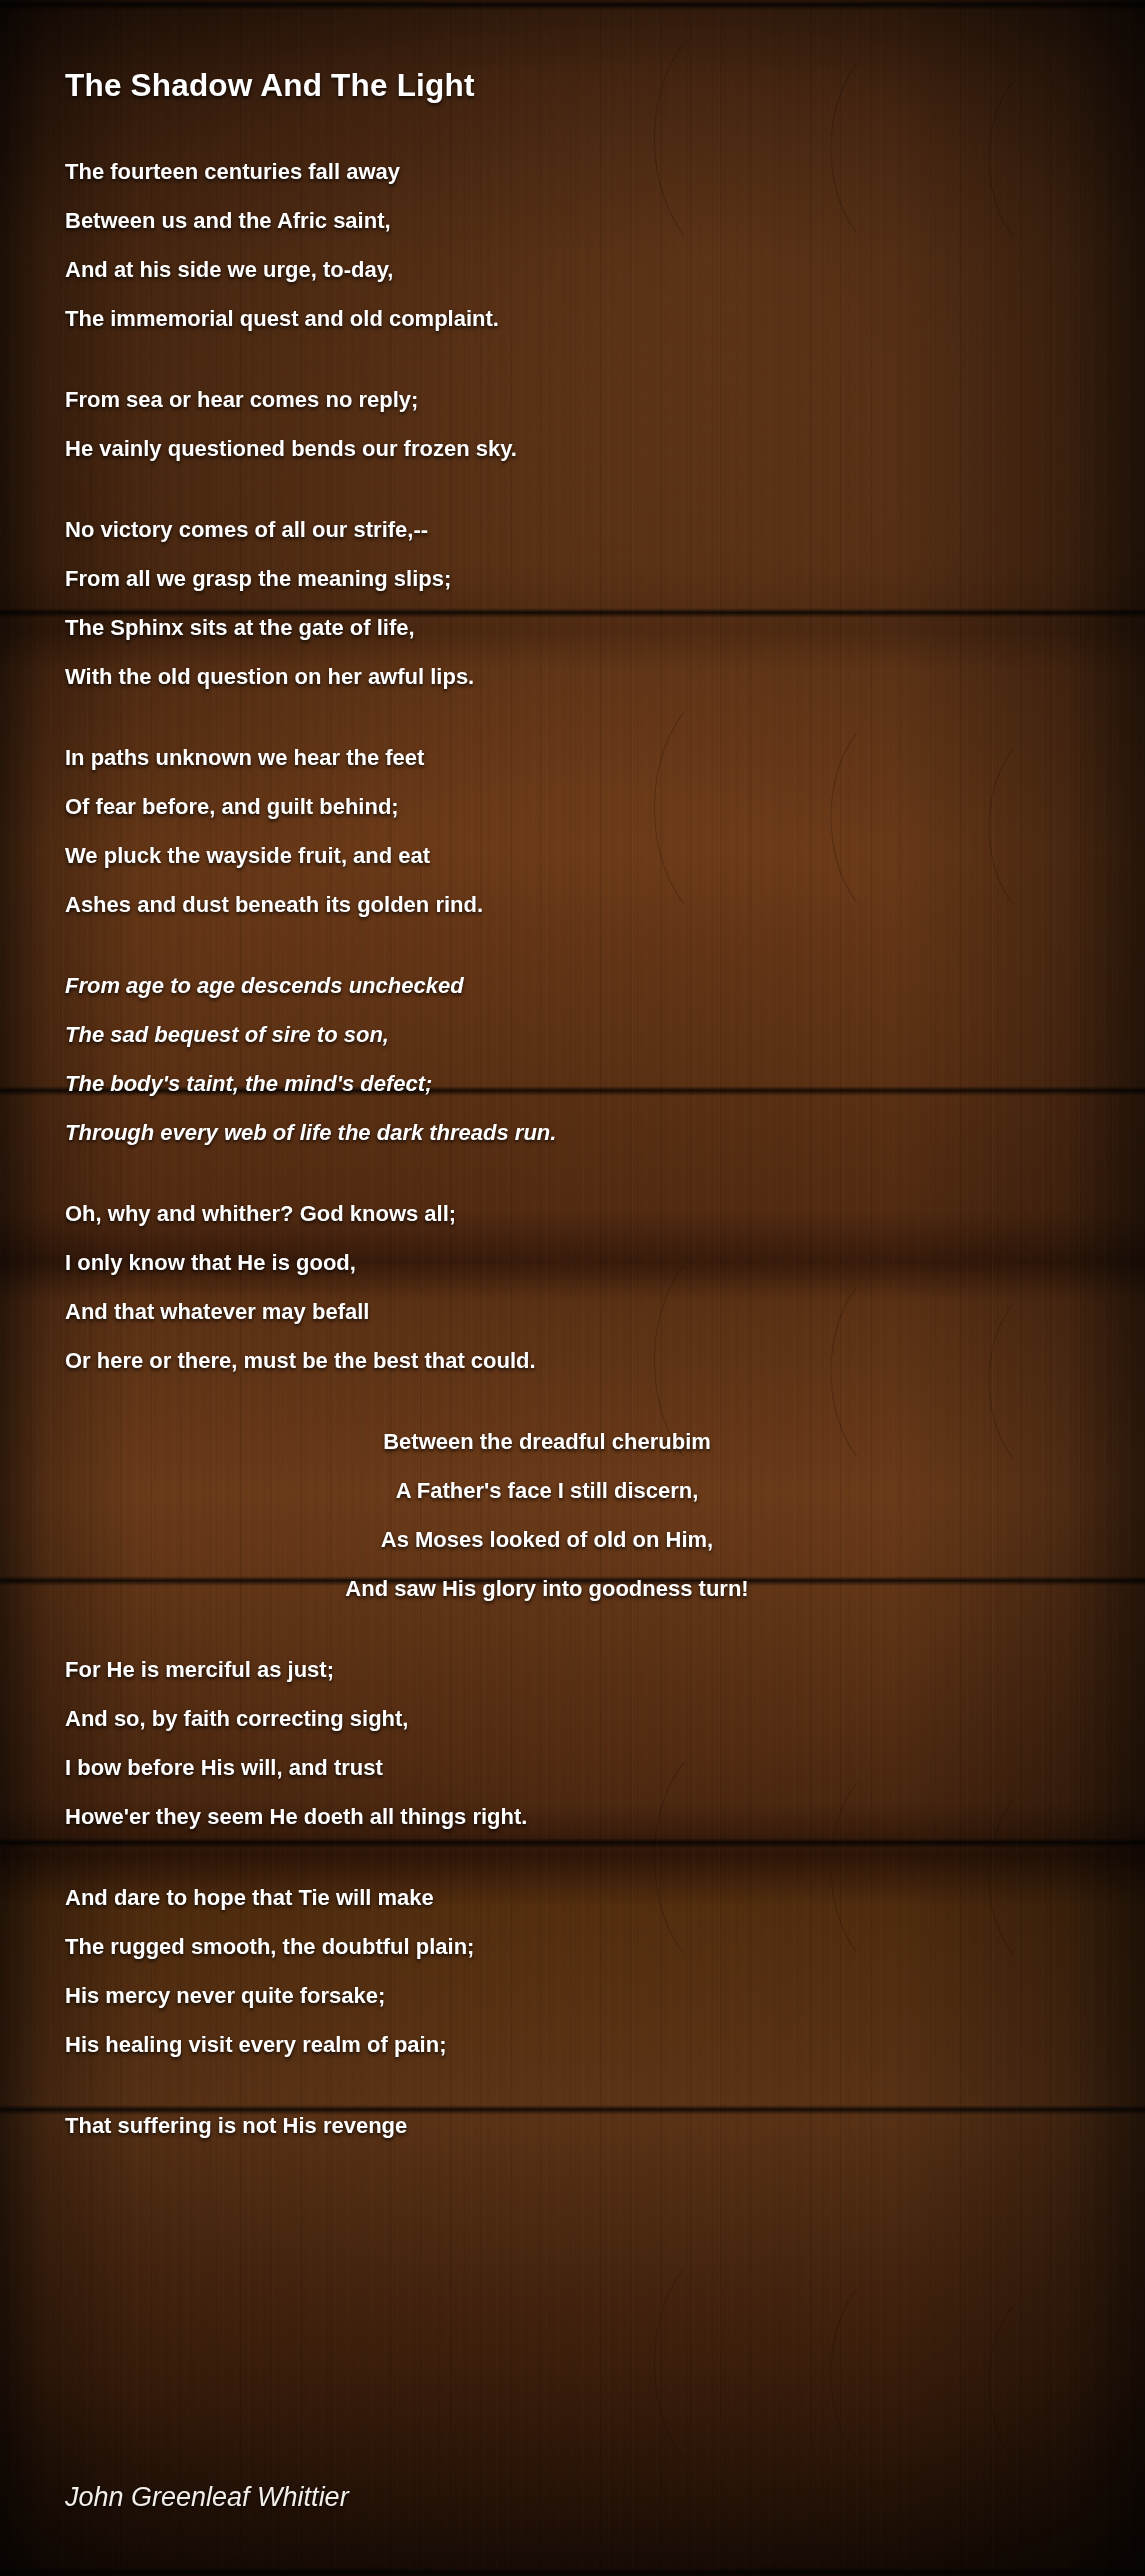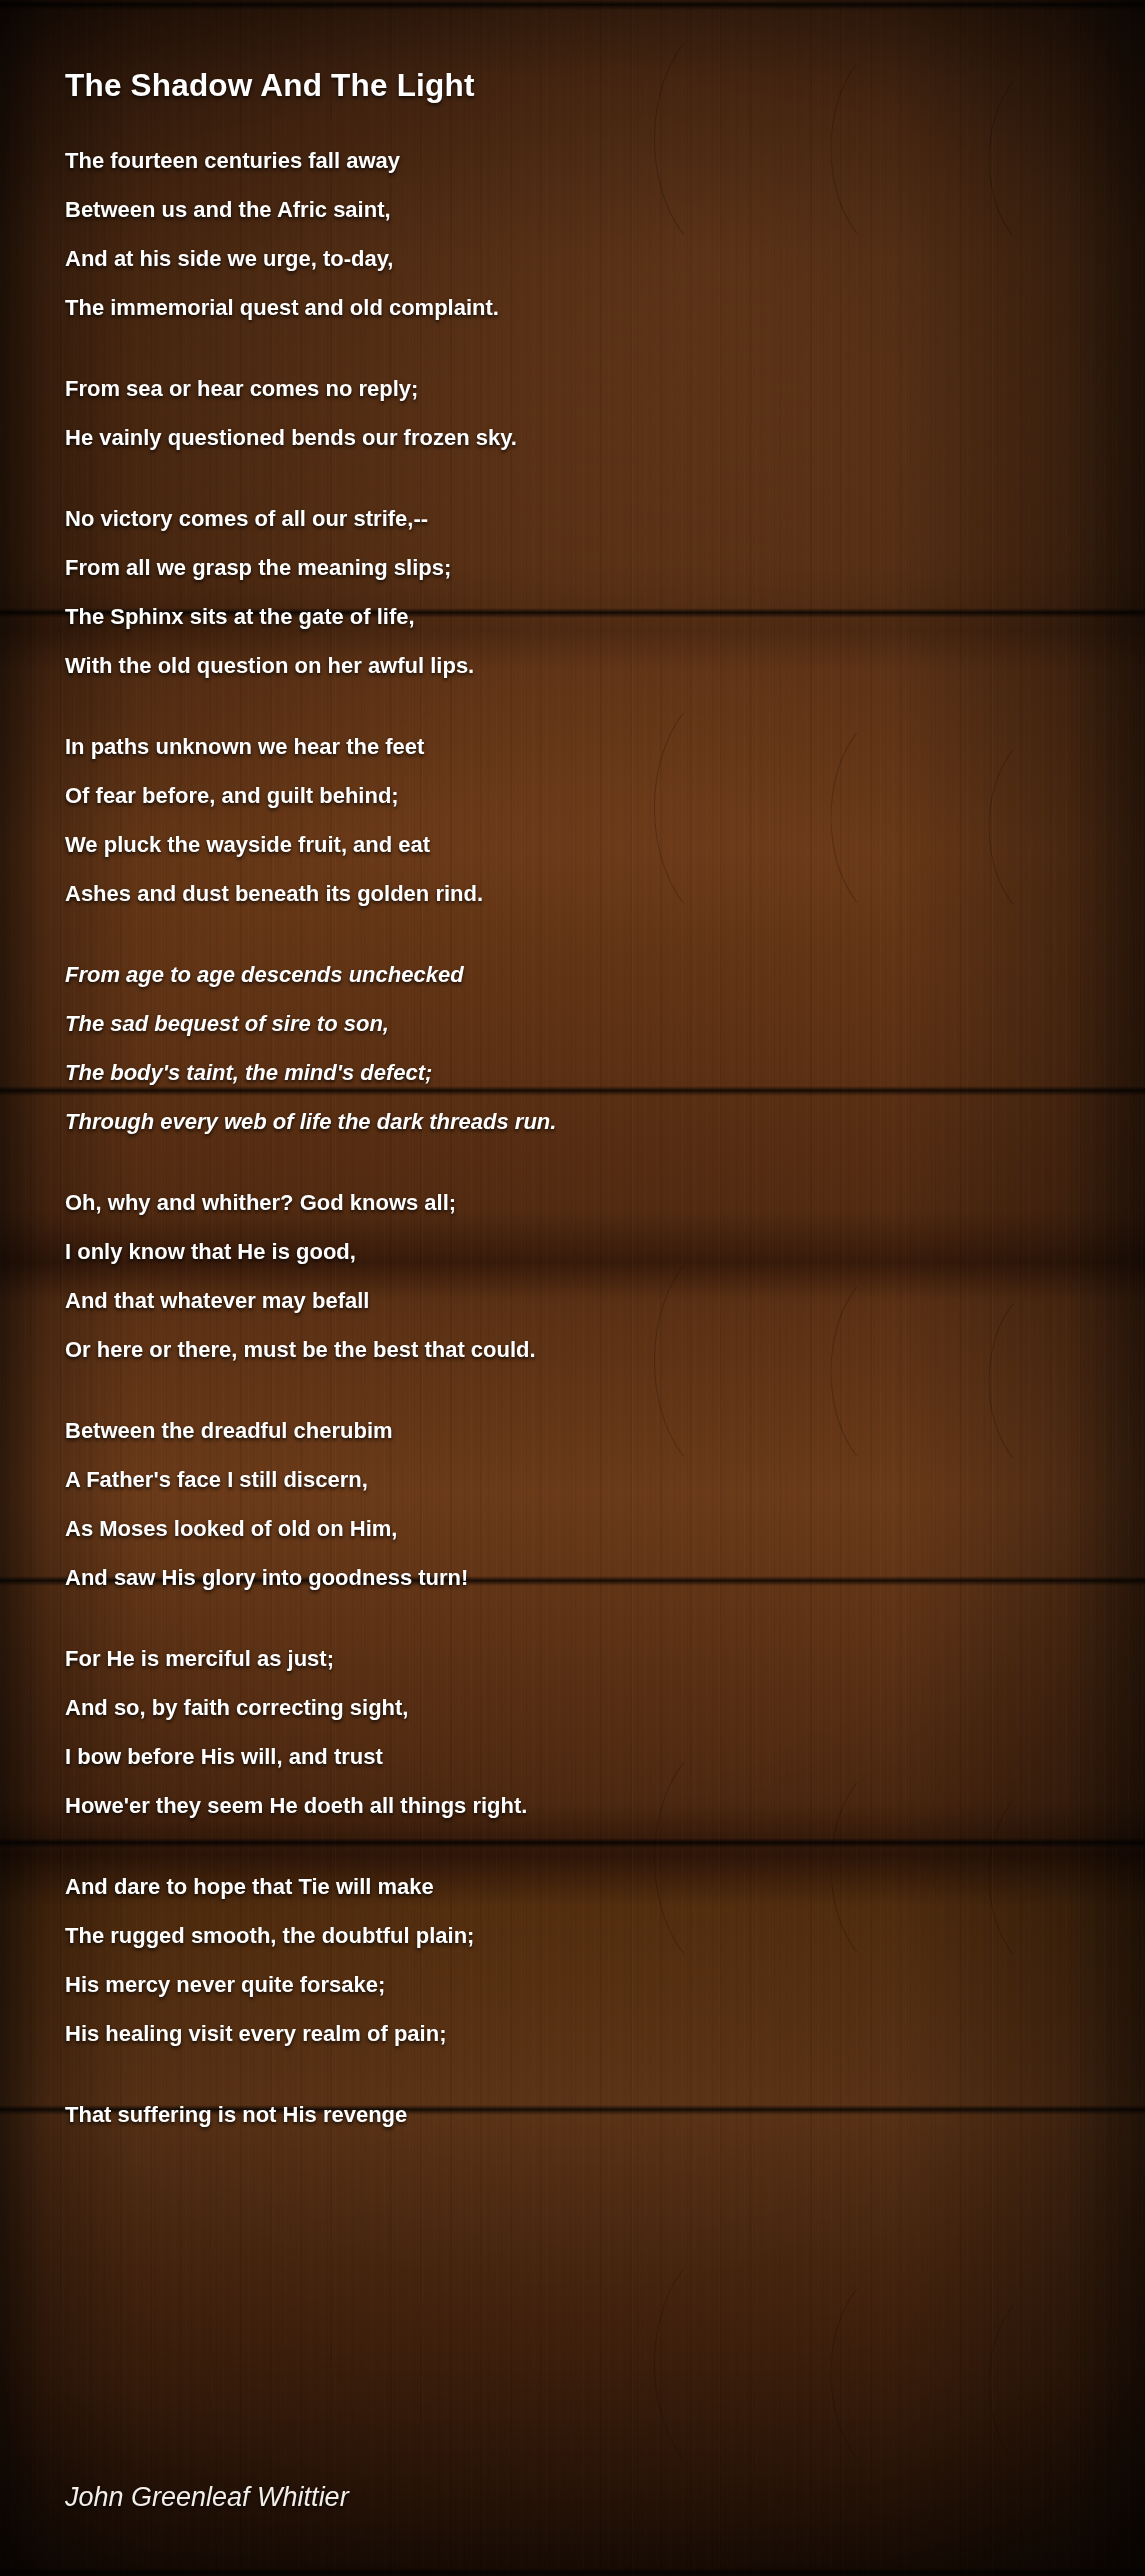--- a/index.html
+++ b/index.html
@@ -121,21 +121,21 @@
     top: 46px;
     font-size: 31.5px;
     font-weight: bold;
     color: #ffffff;
     letter-spacing: 0.2px;
     text-shadow: 0 1.9px 3.8px rgba(0,0,0,0.75);
   }
   .poem-body {
     position: absolute;
     left: 65px;
-    top: 136px;
+    top: 147px;
     width: 964px;
   }
   .stanza {
     margin: 0 0 32px 0;
   }
   .line {
     font-size: 22px;
     font-weight: bold;
     color: #ffffff;
     line-height: 49px;
@@ -221,21 +221,21 @@
         <div class="line">The sad bequest of sire to son,</div>
         <div class="line">The body's taint, the mind's defect;</div>
         <div class="line">Through every web of life the dark threads run.</div>
       </div>
       <div class="stanza">
         <div class="line">Oh, why and whither? God knows all;</div>
         <div class="line">I only know that He is good,</div>
         <div class="line">And that whatever may befall</div>
         <div class="line">Or here or there, must be the best that could.</div>
       </div>
-      <div class="stanza" style="margin-top:27px;">
+      <div class="stanza" style="margin-top:27px;text-align:center;">
         <div class="line">Between the dreadful cherubim</div>
         <div class="line">A Father's face I still discern,</div>
         <div class="line">As Moses looked of old on Him,</div>
         <div class="line">And saw His glory into goodness turn!</div>
       </div>
       <div class="stanza">
         <div class="line">For He is merciful as just;</div>
         <div class="line">And so, by faith correcting sight,</div>
         <div class="line">I bow before His will, and trust</div>
         <div class="line">Howe'er they seem He doeth all things right.</div>

